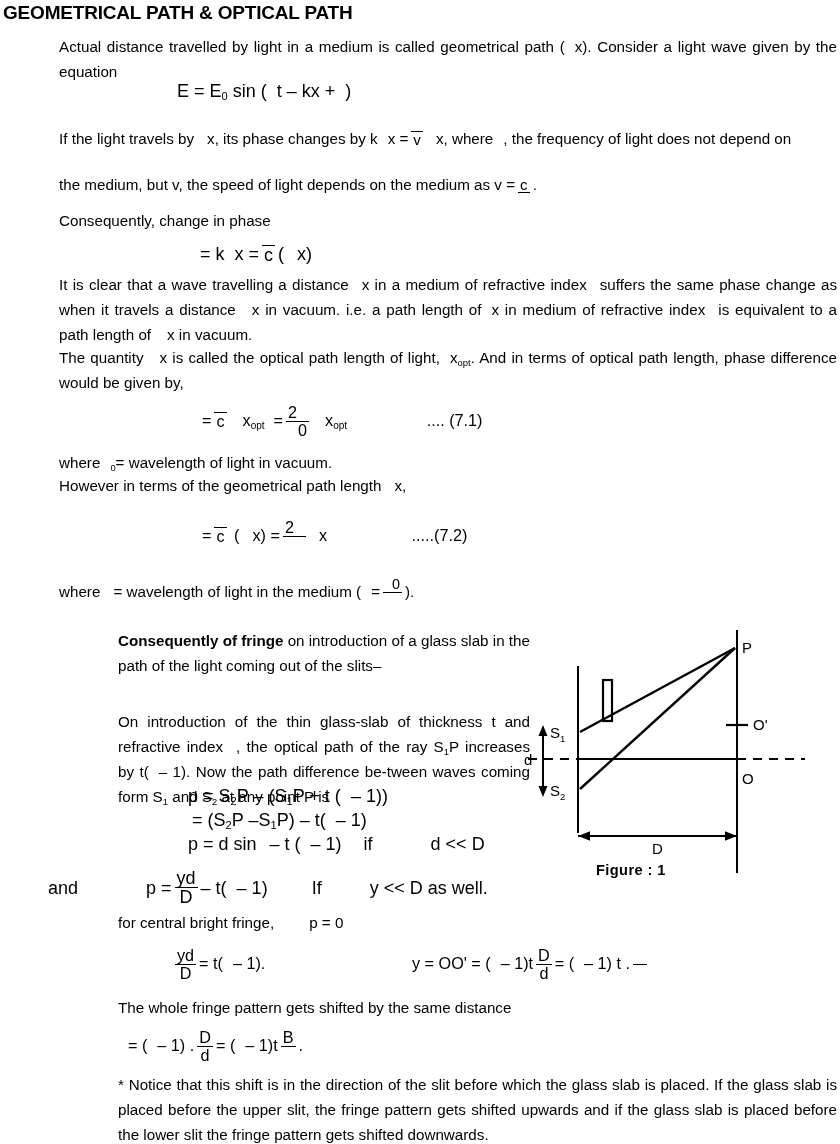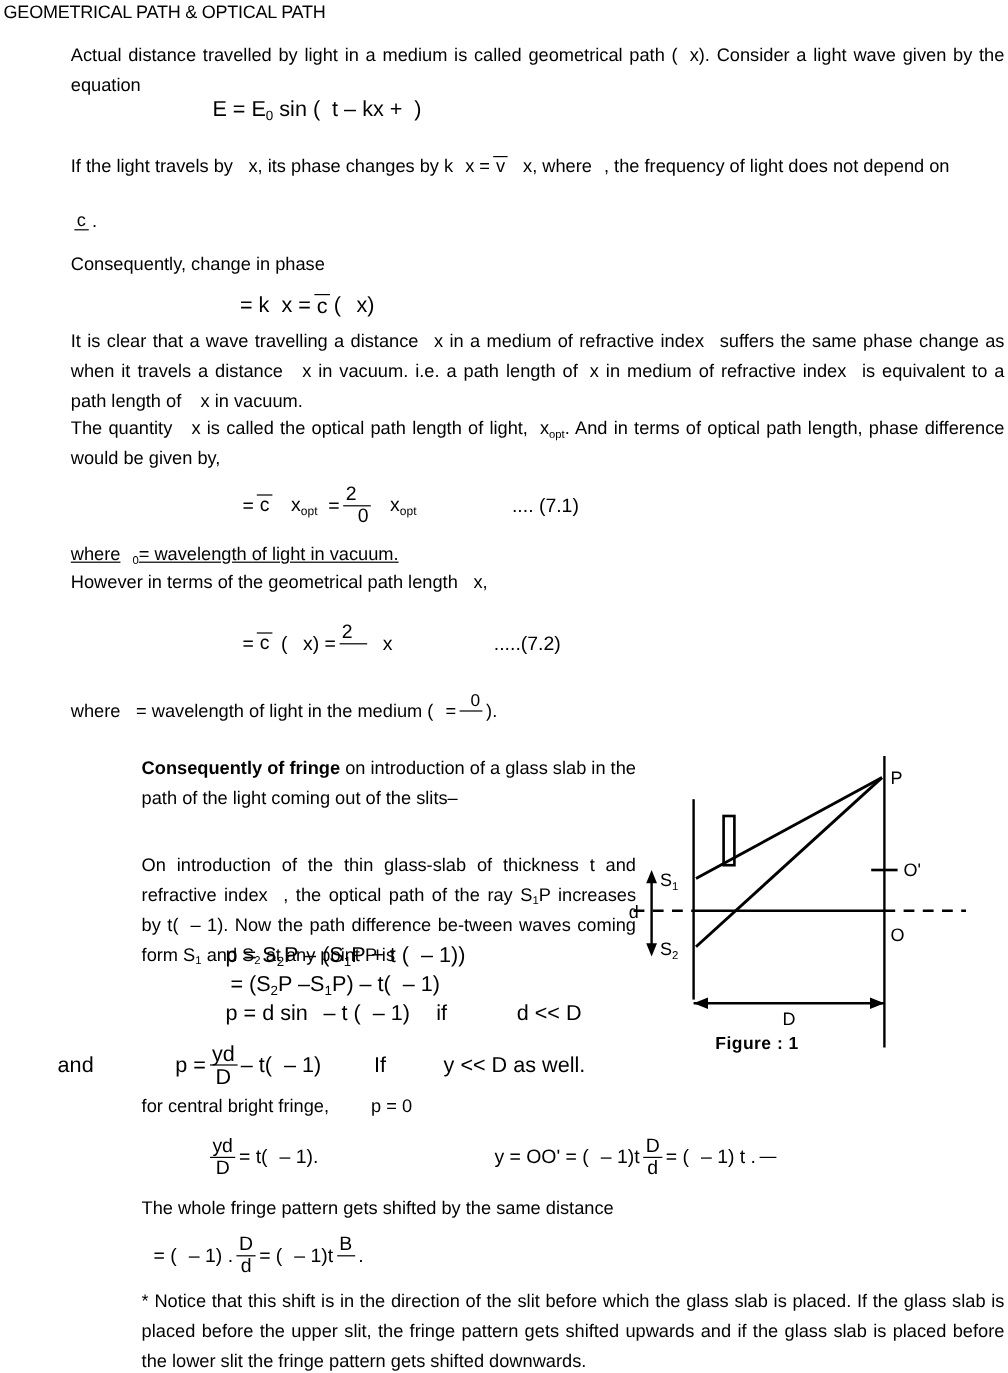--- a/index.html
+++ b/index.html
@@ -21,22 +21,22 @@
   .g1 { width: 7px; }
   .g2 { width: 10px; }
   .g3 { width: 13px; }
   .g4 { width: 16px; }
 
   sub { font-size: 0.62em; vertical-align: -0.28em; line-height: 0; }
 
   
   #title {
     left: 3px; top: 2px;
-    font-size: 15px;
-    font-weight: normal;
+    font-size: 19px;
+    font-weight: bold;
     letter-spacing: -0.2px;
     white-space: nowrap;
   }
 
   
   .para {
     font-size: 15.2px;
     line-height: 25px;
     text-align: justify;
     text-justify: inter-word;
@@ -91,21 +91,21 @@
 
 <div class="abs eq" style="left:177px; top:82px;">
   <span>E = E</span><sub>0</sub><span> sin (</span><span class="gap g2"></span><span>t – kx +</span><span class="gap g2"></span><span>)</span>
 </div>
 
 <div class="abs para nj" style="left:59px; top:126px; width:790px; white-space:nowrap;">
   <span>If the light travels by</span><span class="gap g3"></span><span>x, its phase changes by k</span><span class="gap g2"></span><span>x =</span><span class="frac"><span class="num"></span><span class="den">v</span></span><span class="gap g2"></span><span>x, where</span><span class="gap g2"></span><span>, the frequency of light does not depend on</span>
 </div>
 
 <div class="abs para nj" style="left:59px; top:172px; white-space:nowrap;">
-  <span class="frac"><span class="num">c</span><span class="den"></span></span><span>.</span>
+  <span>the medium, but v, the speed of light depends on the medium as v =</span><span class="frac"><span class="num">c</span><span class="den"></span></span><span>.</span>
 </div>
 
 <div class="abs para nj" style="left:59px; top:208px;">Consequently, change in phase</div>
 
 <div class="abs eq" style="left:190px; top:245px;">
   <span class="gap g2"></span><span>= k</span><span class="gap g2"></span><span>x =</span><span class="frac"><span class="num"></span><span class="den">c</span></span><span>(</span><span class="gap g3"></span><span>x)</span>
 </div>
 
 <div class="abs para" style="left:59px; top:272px; width:778px;">
   <span>It is clear that a wave travelling a distance</span><span class="gap g3"></span><span>x in a medium of refractive index</span><span class="gap g3"></span><span>suffers the same phase change as when it travels a distance</span><span class="gap g4"></span><span>x in vacuum. i.e. a path length of</span><span class="gap g2"></span><span>x in medium of refractive index</span><span class="gap g3"></span><span>is equivalent to a path length of</span><span class="gap g4"></span><span>x in vacuum.</span>
@@ -113,21 +113,21 @@
 
 <div class="abs para" style="left:59px; top:345px; width:778px;">
   <span>The quantity</span><span class="gap g4"></span><span>x is called the optical path length of light,</span><span class="gap g2"></span><span>x<sub>opt</sub></span><span>. And in terms of optical path length, phase difference would be given by,</span>
 </div>
 
 <div class="abs eq eqbig" style="left:192px; top:405px;">
   <span class="gap g2"></span><span>=</span><span class="frac"><span class="num"></span><span class="den">c</span></span><span class="gap g3"></span><span><span>x</span><sub>opt</sub></span>&nbsp;&nbsp;<span>=</span><span class="frac"><span class="num"><span>2</span><span class="gap g2"></span></span><span class="den"><span class="gap g2"></span><span>0</span></span></span><span class="gap g3"></span><span><span>x</span><sub>opt</sub></span>
   <span style="display:inline-block; width:75px;"></span><span>.... (7.1)</span>
 </div>
 
-<div class="abs para nj" style="left:59px; top:450px;text-decoration:underline;">
+<div class="abs para nj" style="left:59px; top:450px;">
   <span>where</span><span class="gap g2"></span><sub>0</sub><span>= wavelength of light in vacuum.</span>
 </div>
 
 <div class="abs para nj" style="left:59px; top:473px;">
   <span>However in terms of the geometrical path length</span><span class="gap g3"></span><span>x,</span>
 </div>
 
 <div class="abs eq eqbig" style="left:192px; top:520px;">
   <span class="gap g2"></span><span>=</span><span class="frac"><span class="num"></span><span class="den">c</span></span>&nbsp;<span>(</span><span class="gap g3"></span><span>x) =</span><span class="frac"><span class="num"><span>2</span><span class="gap g2"></span></span><span class="den"><span class="gap g4"></span></span></span><span class="gap g2"></span><span>x</span>
   <span style="display:inline-block; width:80px;"></span><span>.....(7.2)</span>

